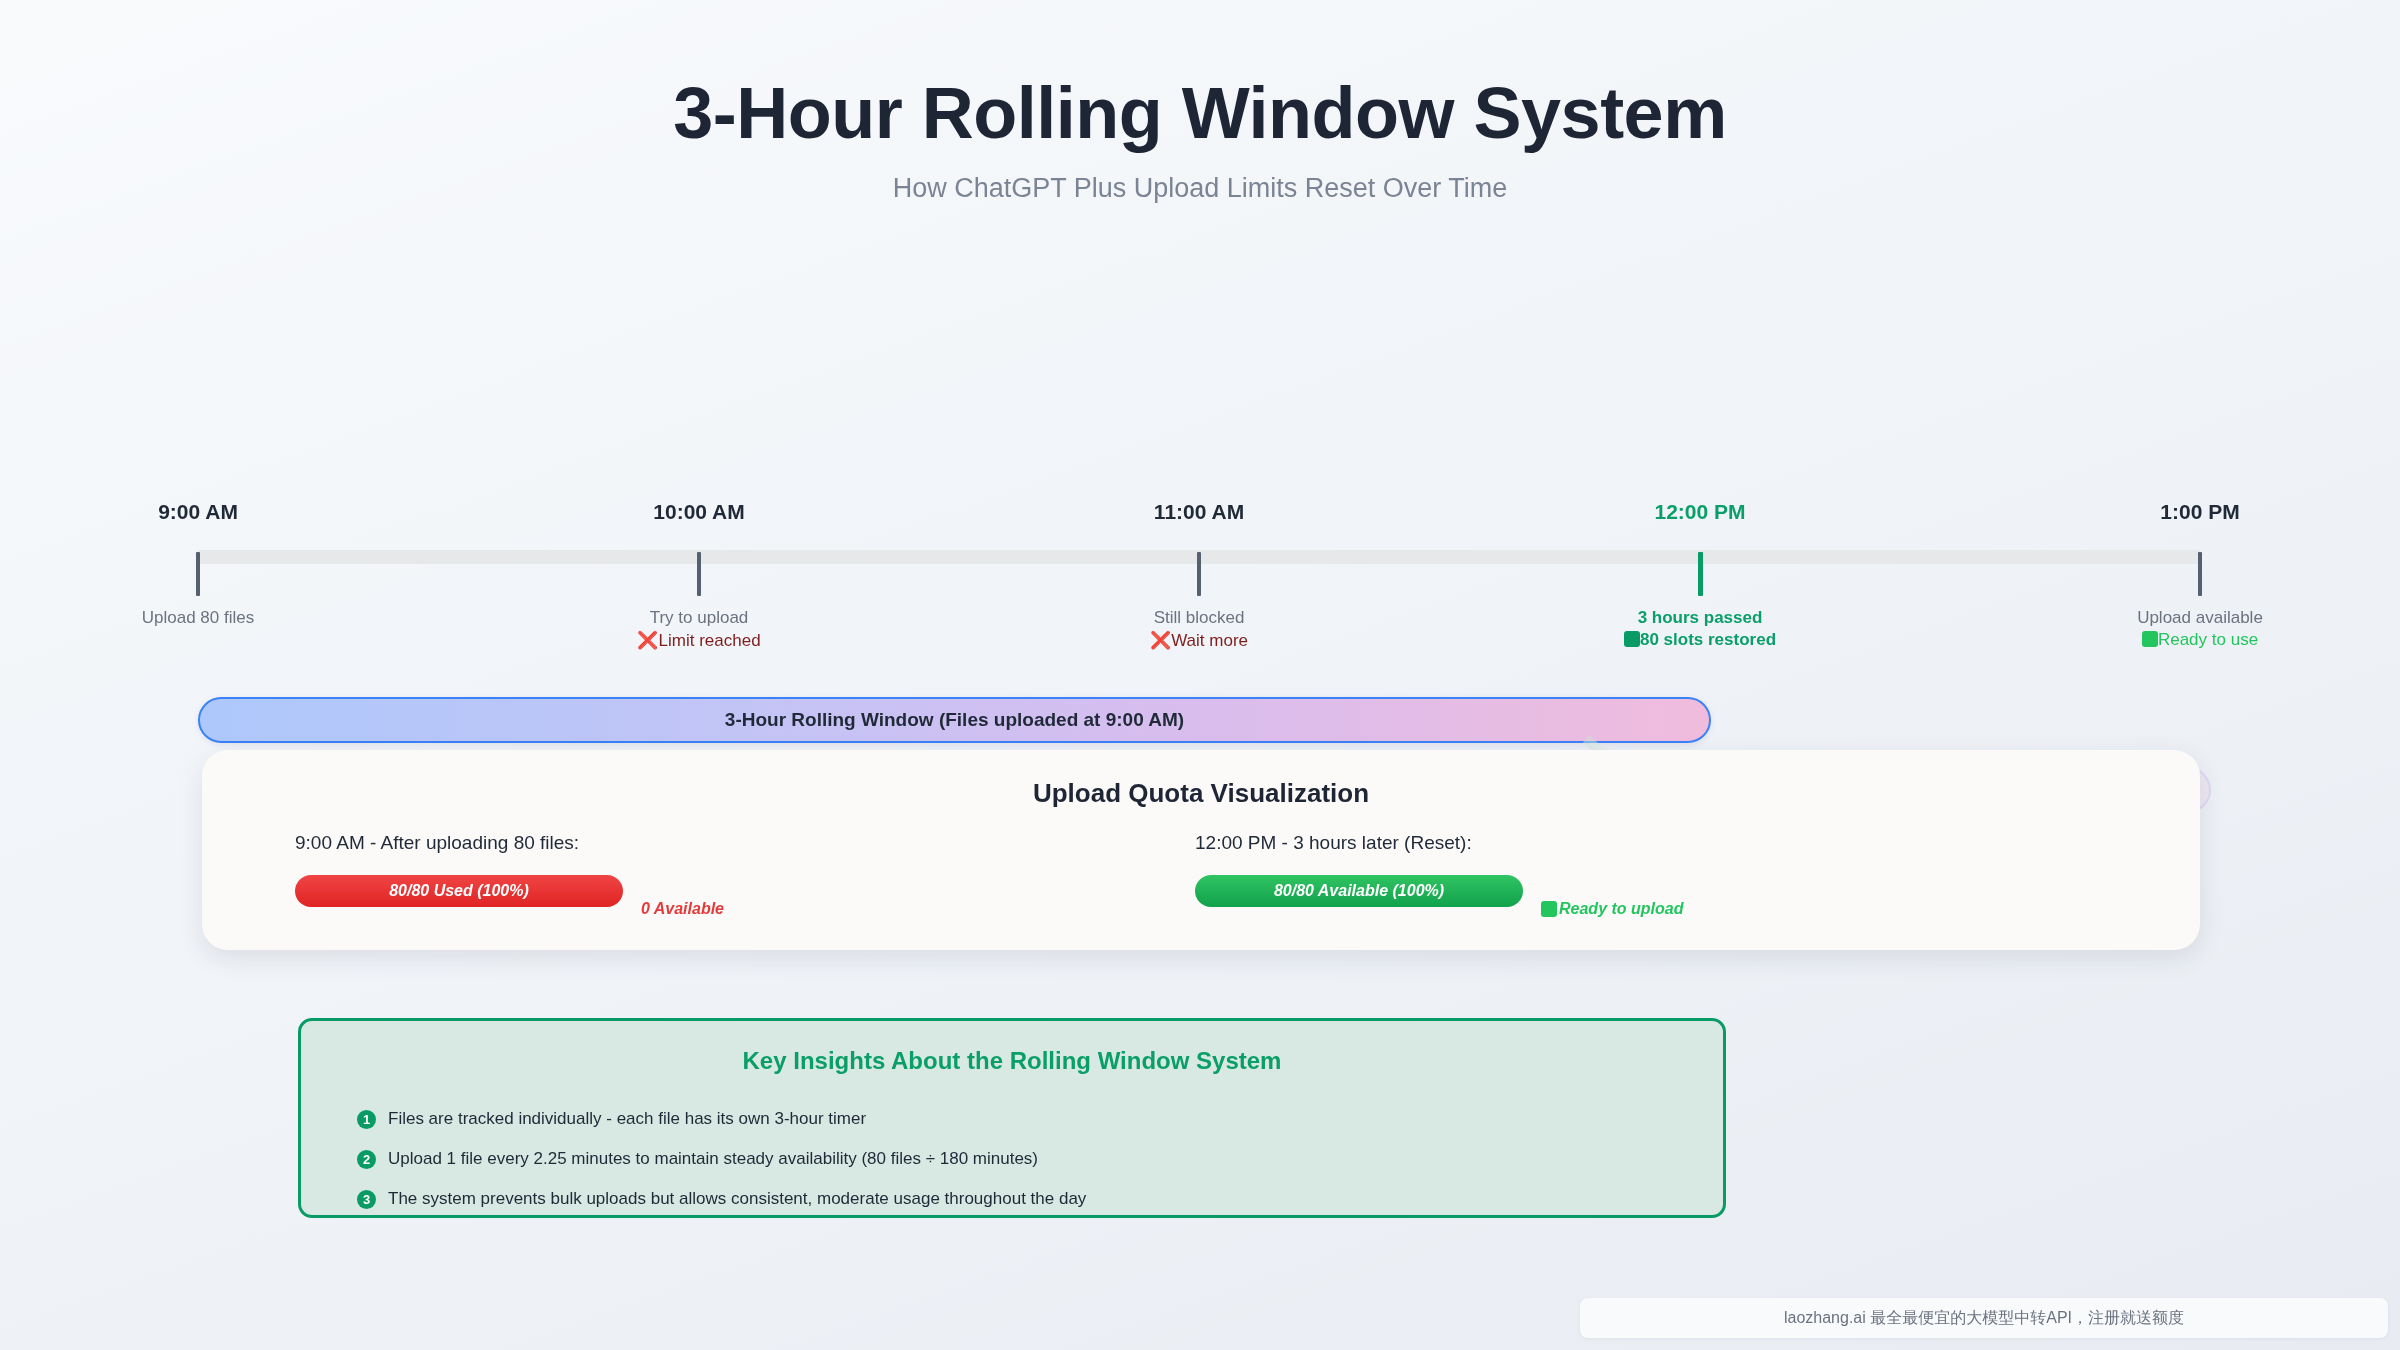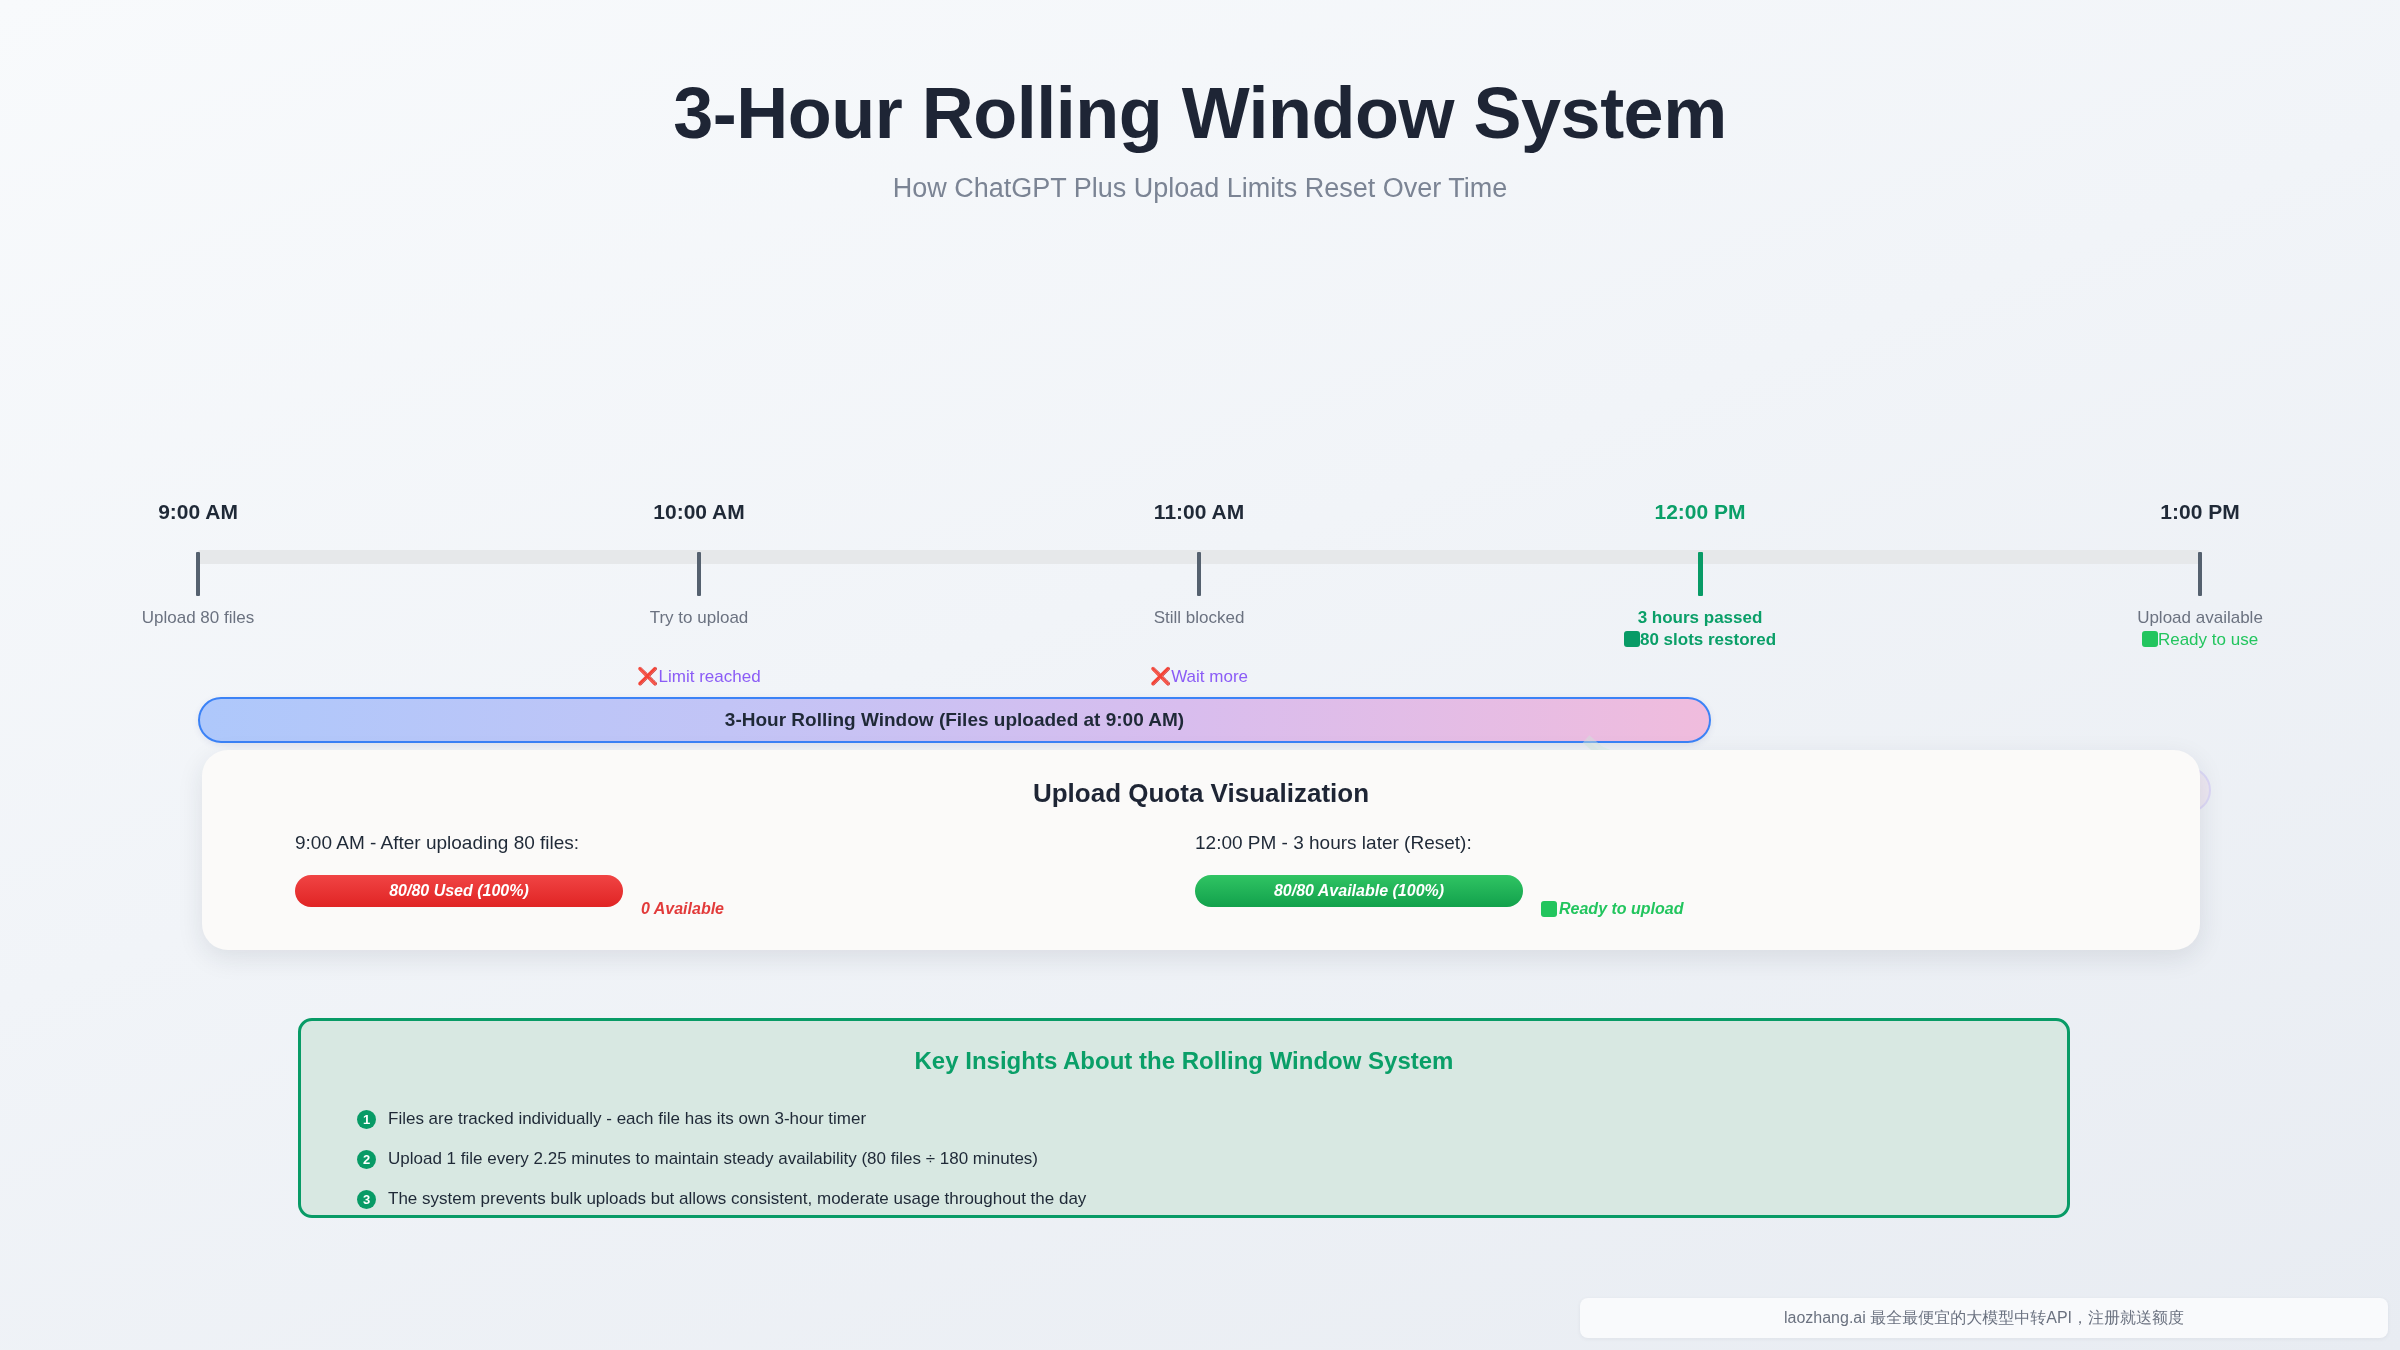--- a/index.html
+++ b/index.html
@@ -97,21 +97,21 @@
   .tick-status {
     position: absolute;
     left: -160px;
     top: 130px;
     width: 320px;
     text-align: center;
     font-size: 17px;
     white-space: nowrap;
   }
   .tick-status .glyph { font-size: 17px; }
-  .tick-status.bad   { color: #8b5cf6; margin-top: 36px; }
+  .tick-status.bad   { color: #7f1d1d; }
   .tick-status.good  { color: #22c55e; }
   .tick-status.reset { color: #0a9f68; font-weight: bold; }
 
   
   .window-bar {
     position: absolute;
     left: 198px;
     top: 697px;
     width: 1513px;
     height: 46px;
@@ -242,21 +242,21 @@
     background: #22c55e;
     vertical-align: -2px;
   }
   .sq.dark { background: #089b66; }
 
   
   .insights {
     position: absolute;
     left: 298px;
     top: 1018px;
-    width: 1772px;
+    width: 1428px;
     height: 200px;
     background: #d8e8e2;
     border: 3px solid #089b66;
     border-radius: 14px;
   }
   .insights-title {
     margin-top: 26px;
     text-align: center;
     font-size: 24px;
     font-weight: bold;

